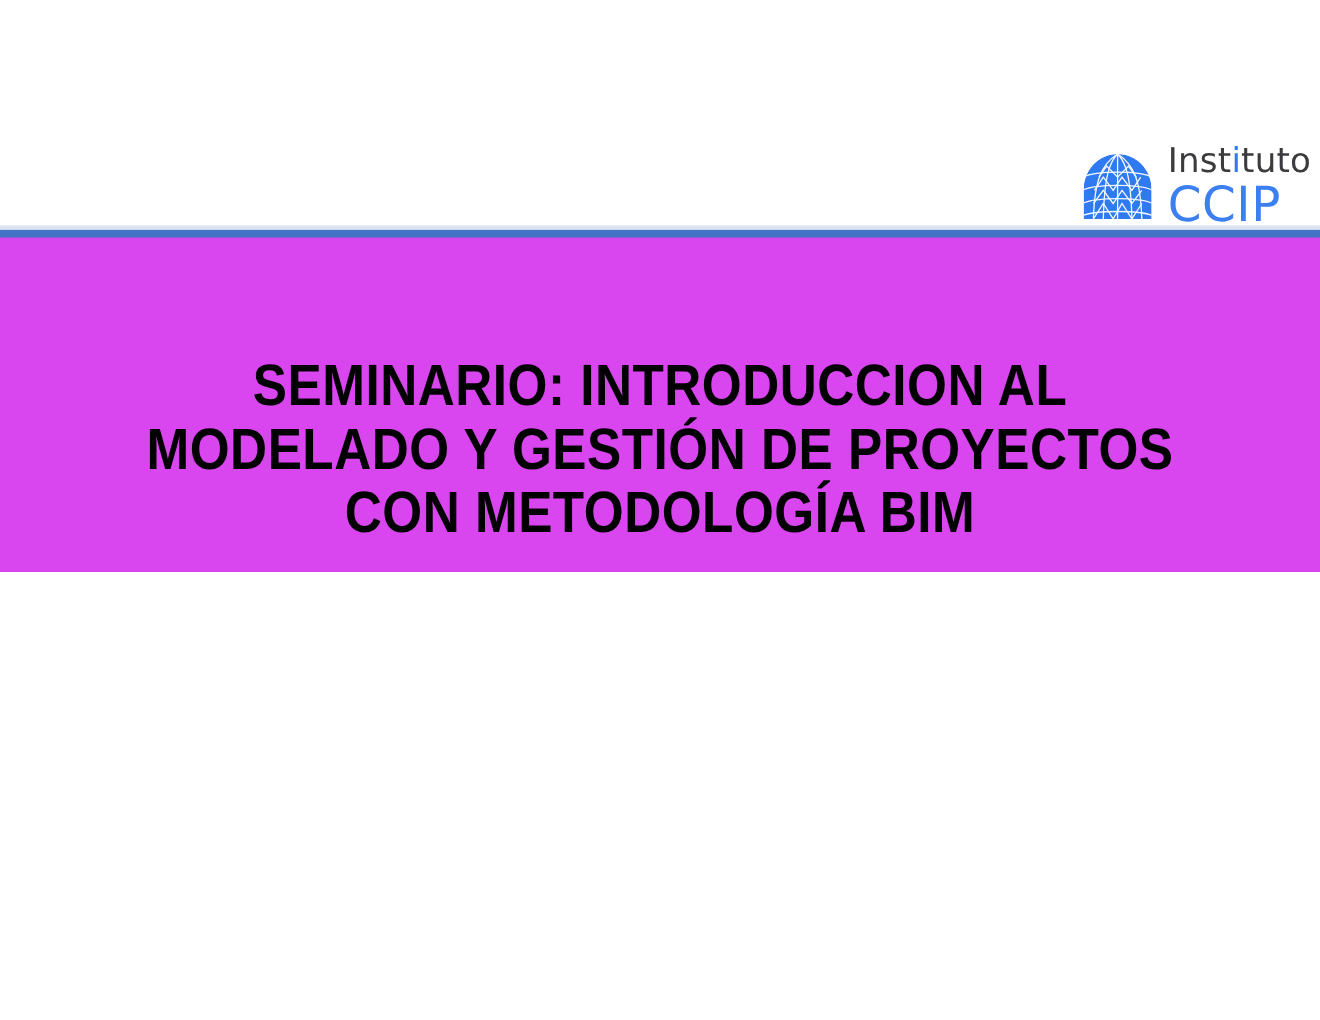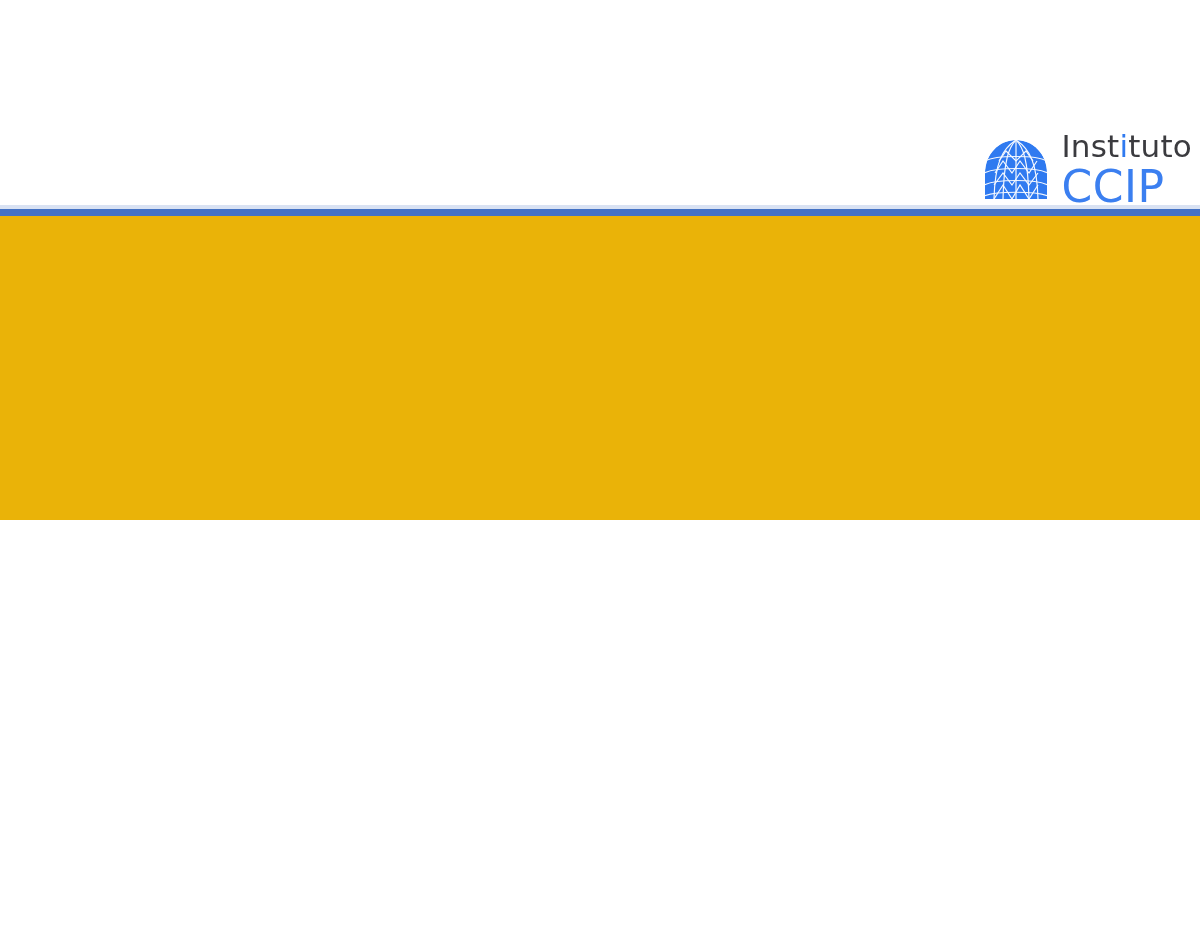--- a/index.html
+++ b/index.html
@@ -12,21 +12,21 @@
     background: #ffffff;
     font-family: "Liberation Sans", sans-serif;
     overflow: hidden;
     position: relative;
   }
 
   .slide {
     position: relative;
     width: 1200px;
     height: 794px;
-    background: #eab308;
+    background: #d946ef;
     box-sizing: border-box;
     border-radius: 10px;
   }
 
   
   .header-band {
     position: absolute;
     left: 0;
     top: 0;
     width: 1200px;
@@ -173,16 +173,21 @@
         <div class="logo-line-1">Inst<span class="dot-i">i</span>tuto</div>
         <div class="logo-line-2">CCIP</div>
       </div>
 
     </div>
   </div>
 
   <div class="divider-hairline"></div>
   <div class="divider-rule"></div>
 
+  <div class="title-block">
+    <div class="title-line">SEMINARIO: INTRODUCCION AL</div>
+    <div class="title-line">MODELADO Y GESTIÓN DE PROYECTOS</div>
+    <div class="title-line">CON METODOLOGÍA BIM</div>
+  </div>
 
   <div class="body-region"></div>
 
 </div>
 
 </body></html>

